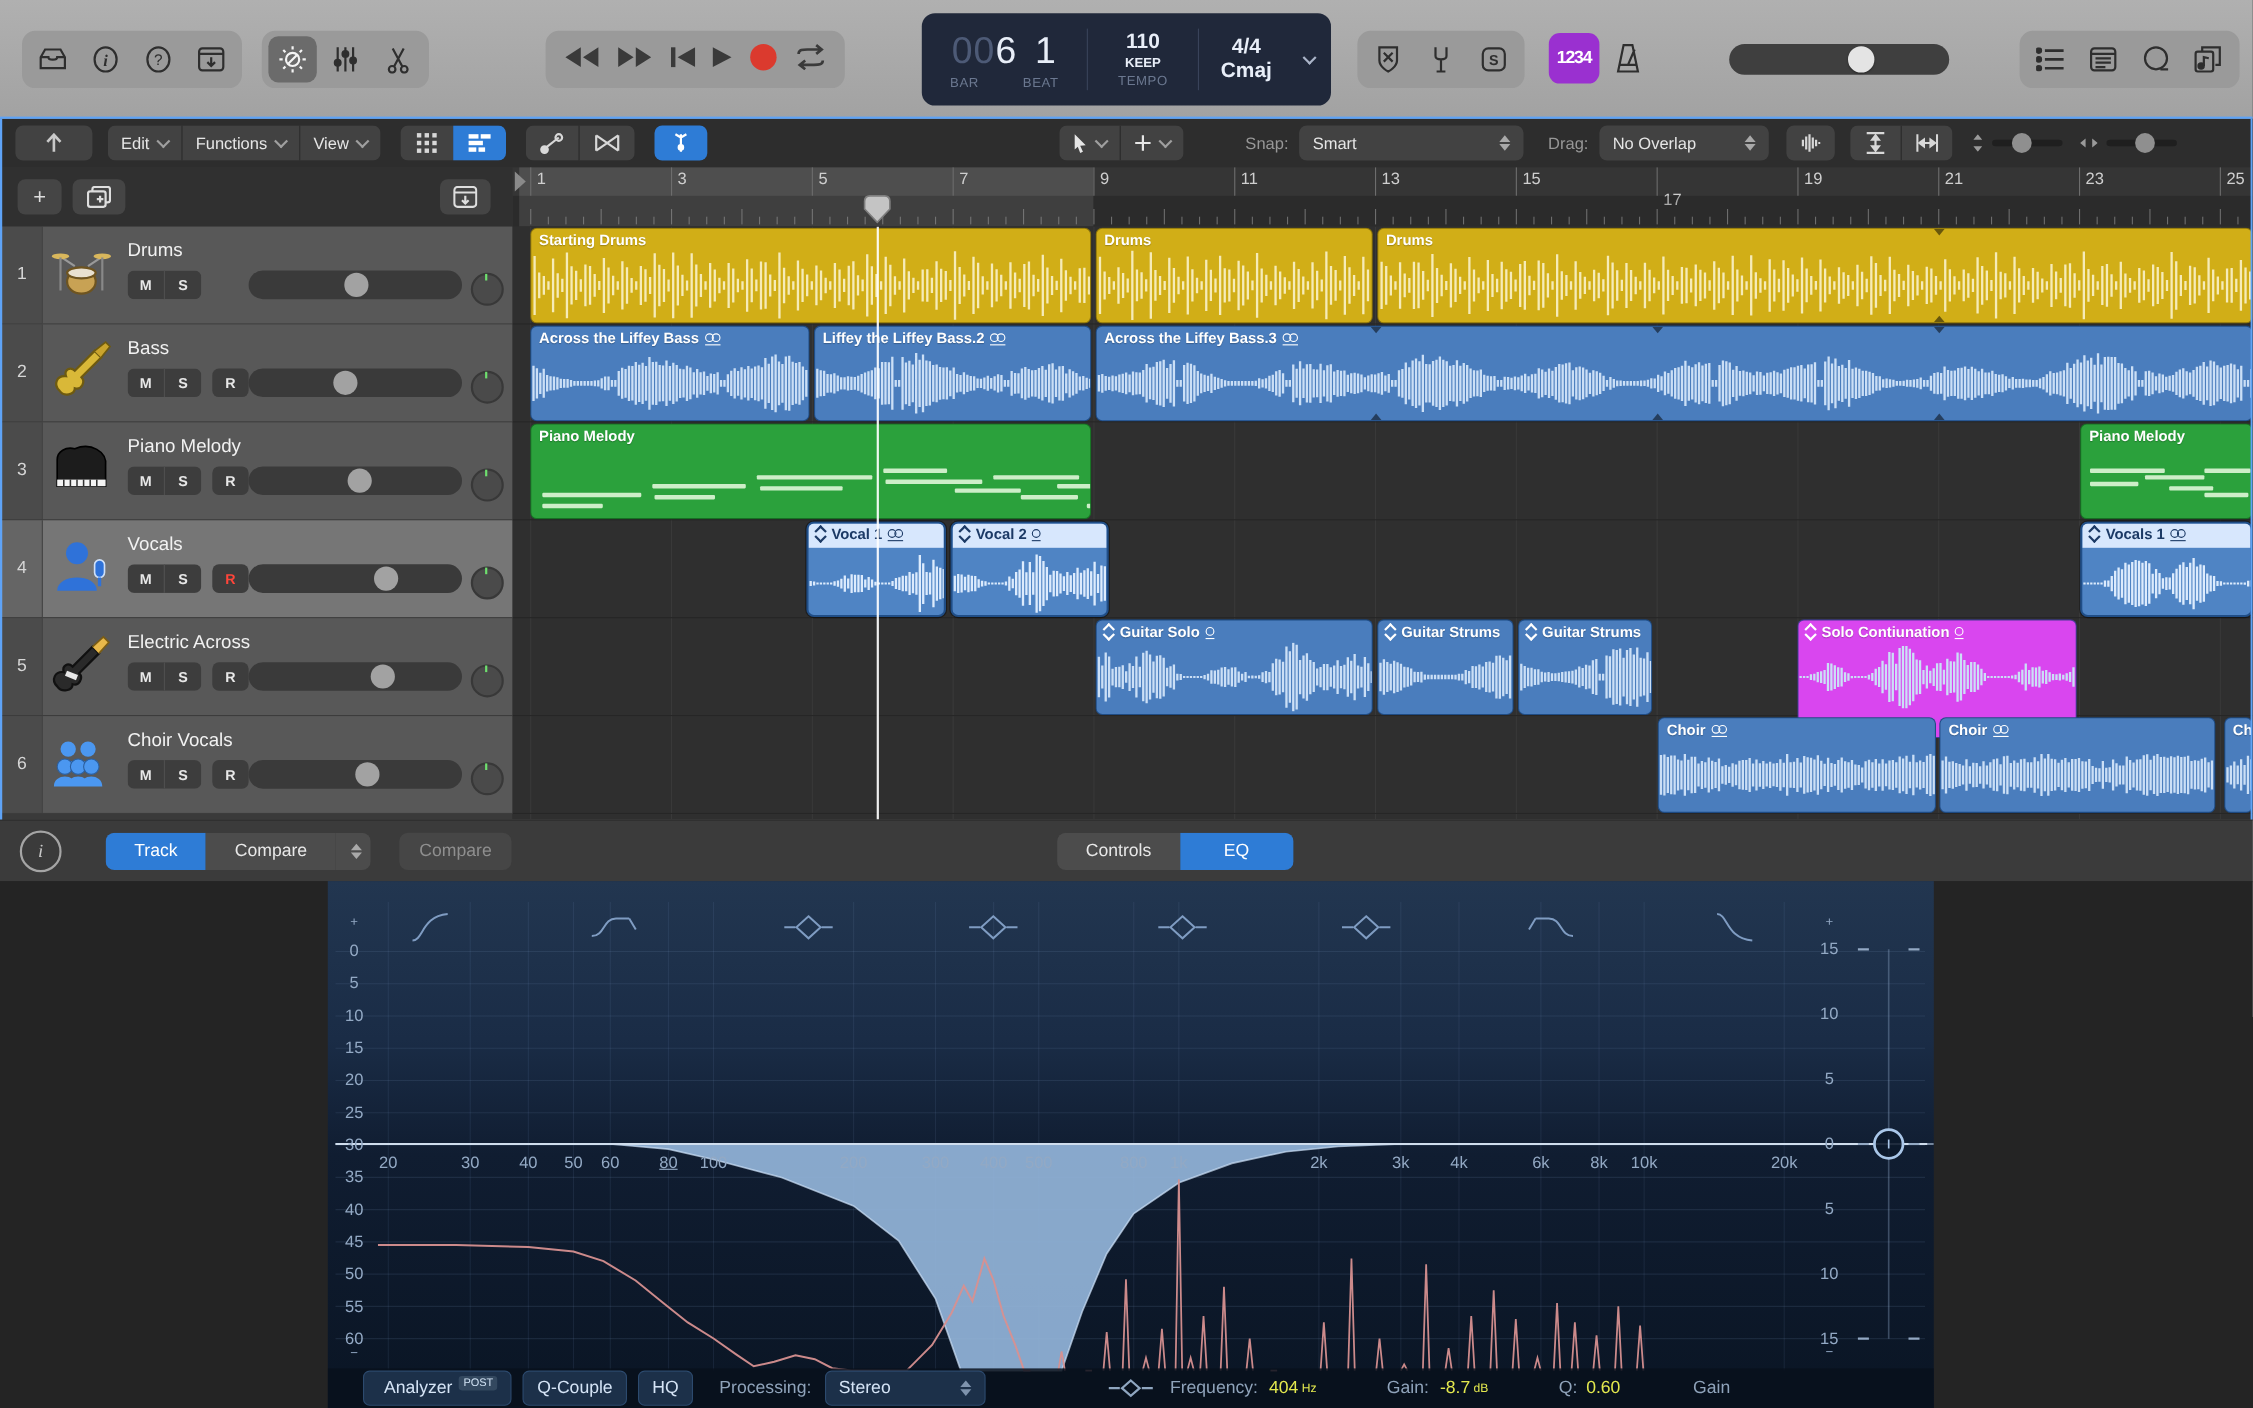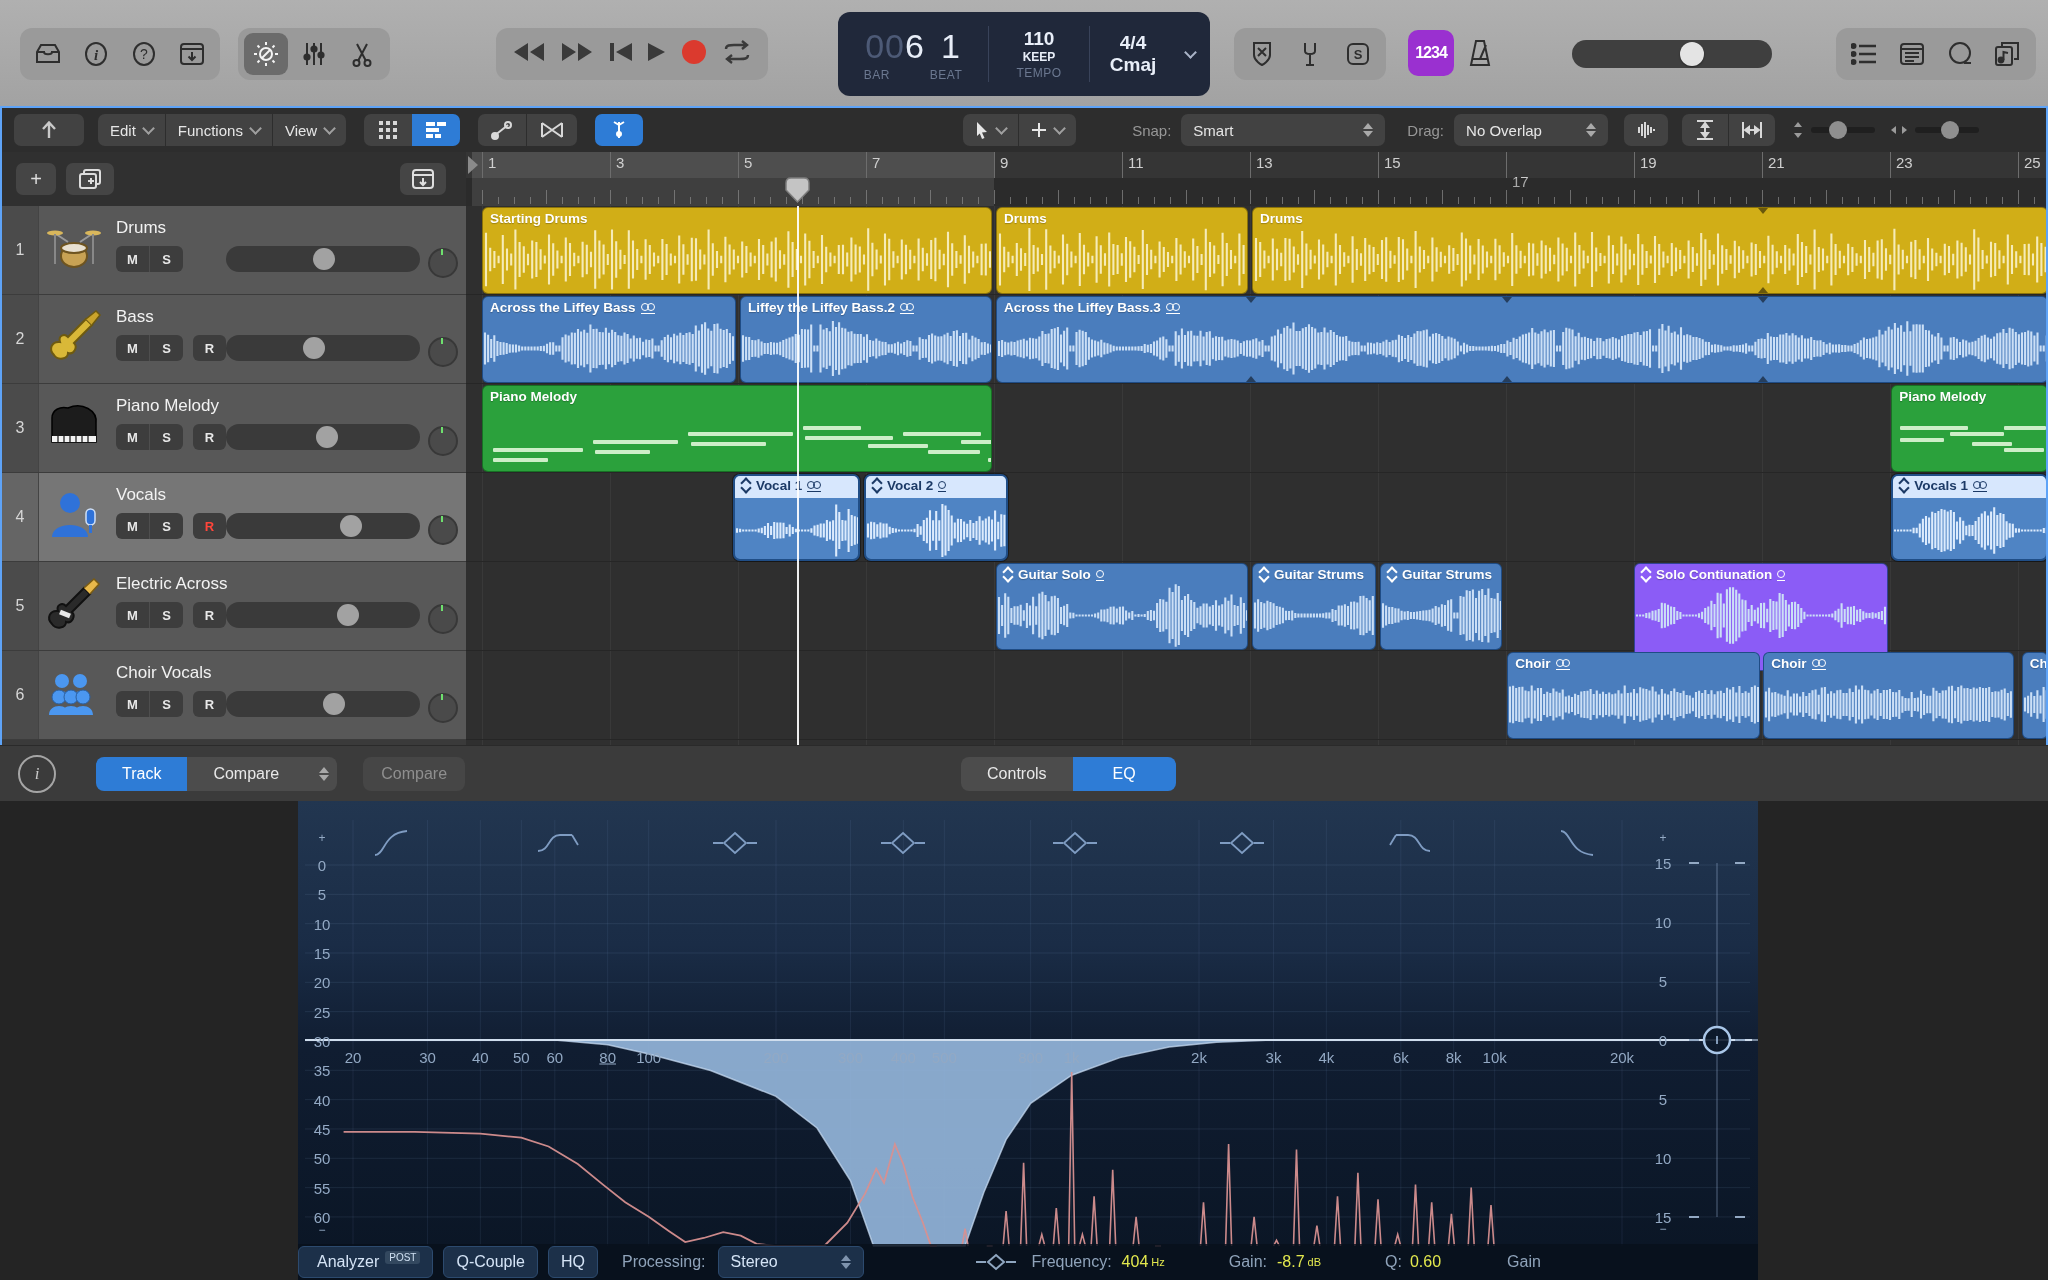--- a/index.html
+++ b/index.html
@@ -907,21 +907,21 @@
             <span class="flexic">
               <i class="fu"></i>
               <i class="fd"></i>
             </span>
             <span>Guitar Strums</span>
           </div>
           <svg width="122.24000000000012" height="63" style="position:absolute;left:0;top:20px;">
             <path d="M2.0 19.3V43.7M5.1 21.5V41.5M8.2 23.1V39.9M11.3 23.0V40.0M14.4 24.3V38.7M17.5 24.4V38.6M20.6 26.7V36.3M23.7 27.4V35.6M26.8 26.9V36.1M29.9 28.0V35.0M33.0 28.0V35.0M36.1 27.6V35.4M39.2 26.9V36.1M42.3 26.5V36.5M45.4 26.2V36.8M48.5 25.7V37.3M51.6 24.6V38.4M54.7 21.9V41.1M57.8 23.3V39.7M60.9 20.3V42.7M64.0 21.0V42.0M67.1 16.2V46.8M70.2 15.2V47.8M73.3 28.4V34.6M76.4 28.4V34.6M79.5 12.0V51.0M82.6 12.7V50.3M85.7 6.3V56.7M88.8 7.0V56.0M91.9 5.6V57.4M95.0 13.9V49.1M98.1 6.8V56.2M101.2 5.1V57.9M104.3 11.1V51.9M107.4 4.6V58.4M110.5 13.9V49.1M113.6 14.7V48.3M116.7 8.9V54.1M119.8 16.9V46.1" stroke="#cbdff6" stroke-width="2.1" fill="none"></path>
           </svg>
         </div>
-        <div class="region" style="left: 1168px; top: 357px; width: 254.08px; height: 108px; background: #8b5cf6; border-color: rgba(13, 55, 110, 0.7);">
+        <div class="region" style="left: 1168px; top: 357px; width: 254.08px; height: 108px; background: #d946ef; border-color: rgba(13, 55, 110, 0.7);">
           <div class="rlabel">
             <span class="flexic">
               <i class="fu"></i>
               <i class="fd"></i>
             </span>
             <span>Solo Contiunation</span>
             <span class="loopic">
               <i></i>
             </span>
           </div>
@@ -1137,21 +1137,21 @@
           <div class="eq-label" style="left: 773.664px; top: 256px;">1k</div>
           <div class="eq-label" style="left: 901px; top: 256px;">2k</div>
           <div class="eq-label" style="left: 975.487px; top: 256px;">3k</div>
           <div class="eq-label" style="left: 1028.34px; top: 256px;">4k</div>
           <div class="eq-label" style="left: 1102.82px; top: 256px;">6k</div>
           <div class="eq-label" style="left: 1155.67px; top: 256px;">8k</div>
           <div class="eq-label" style="left: 1196.66px; top: 256px;">10k</div>
           <div class="eq-label" style="left: 1324px; top: 256px;">20k</div>
         </div>
       <div class="eq-bottom">
-        <div class="eqchip" style="padding-left:18px;">
+        <div class="eqchip" style="margin-left:32px;padding-left:18px;">
             <span>Analyzer</span>
             <span class="post">POST</span>
           </div>
         <div class="eqchip">
             <span>Q-Couple</span>
           </div>
         <div class="eqchip">
             <span>HQ</span>
           </div>
         <span style="margin-left:14px;">Processing:</span>

